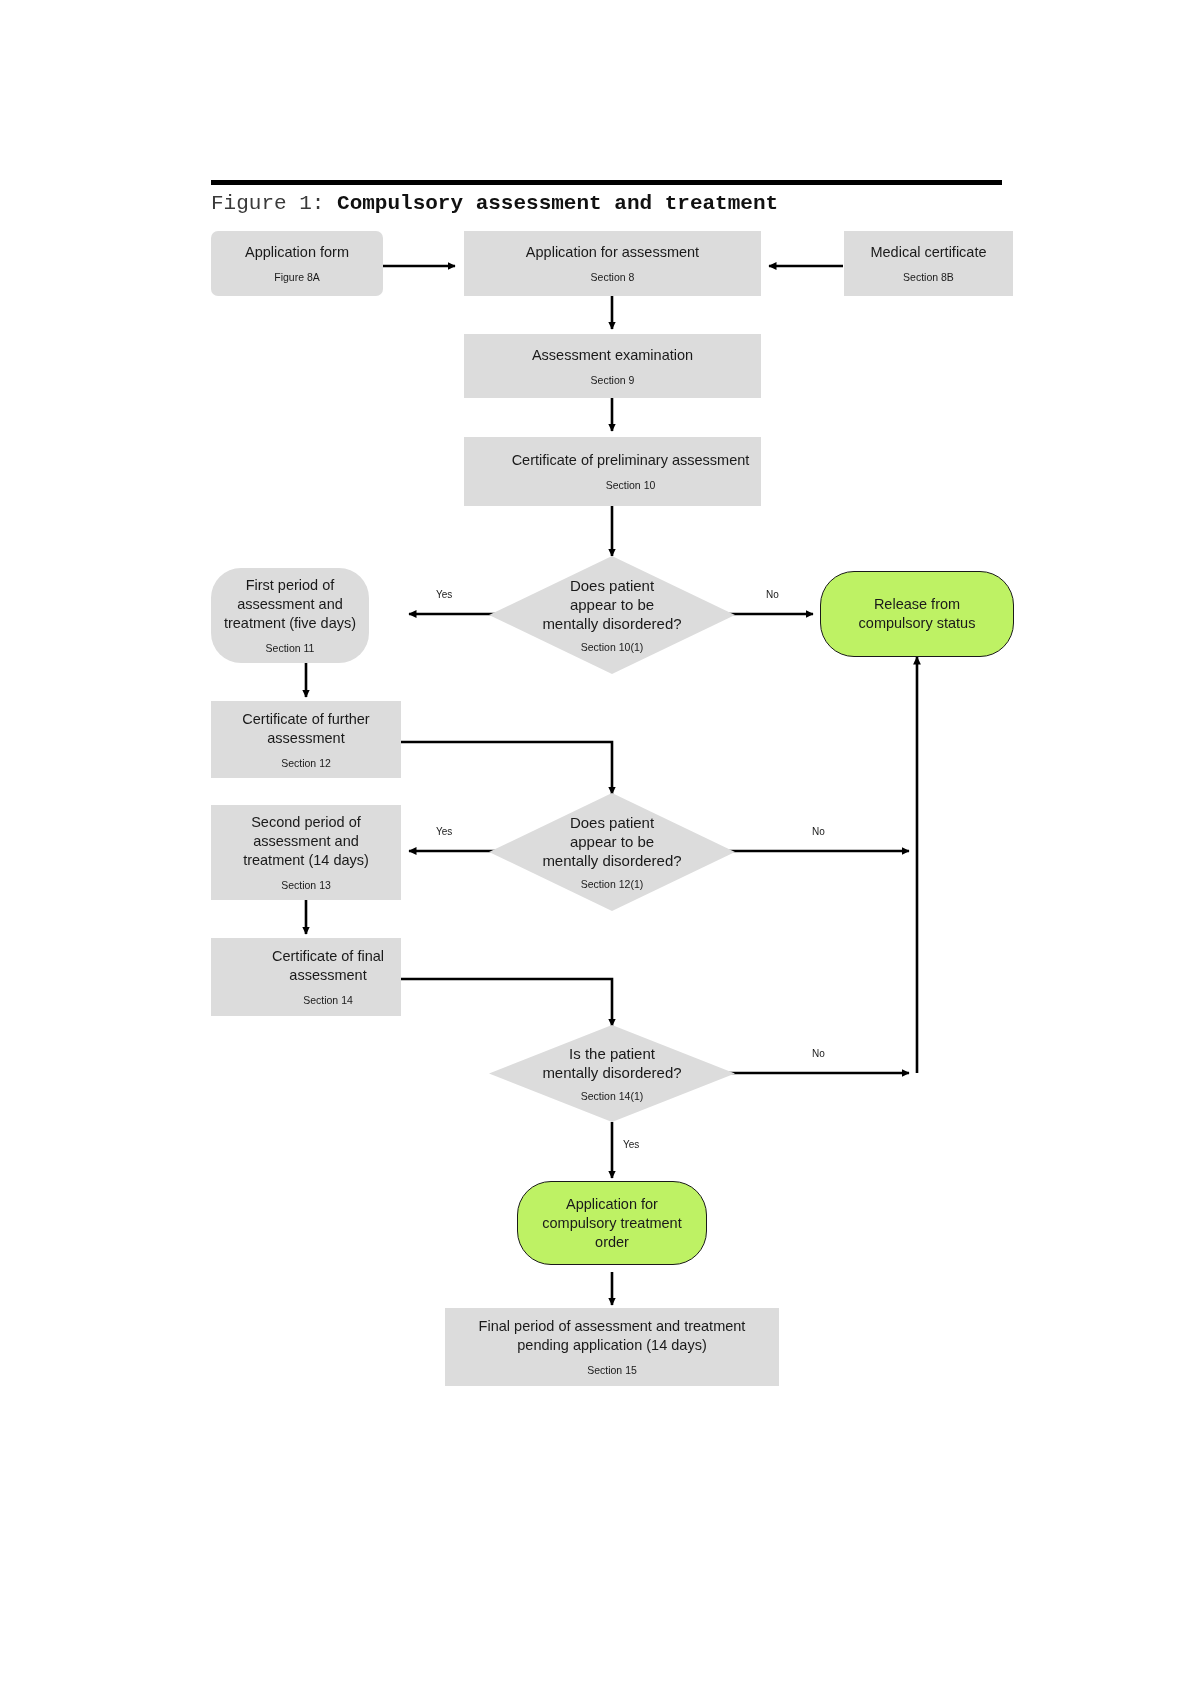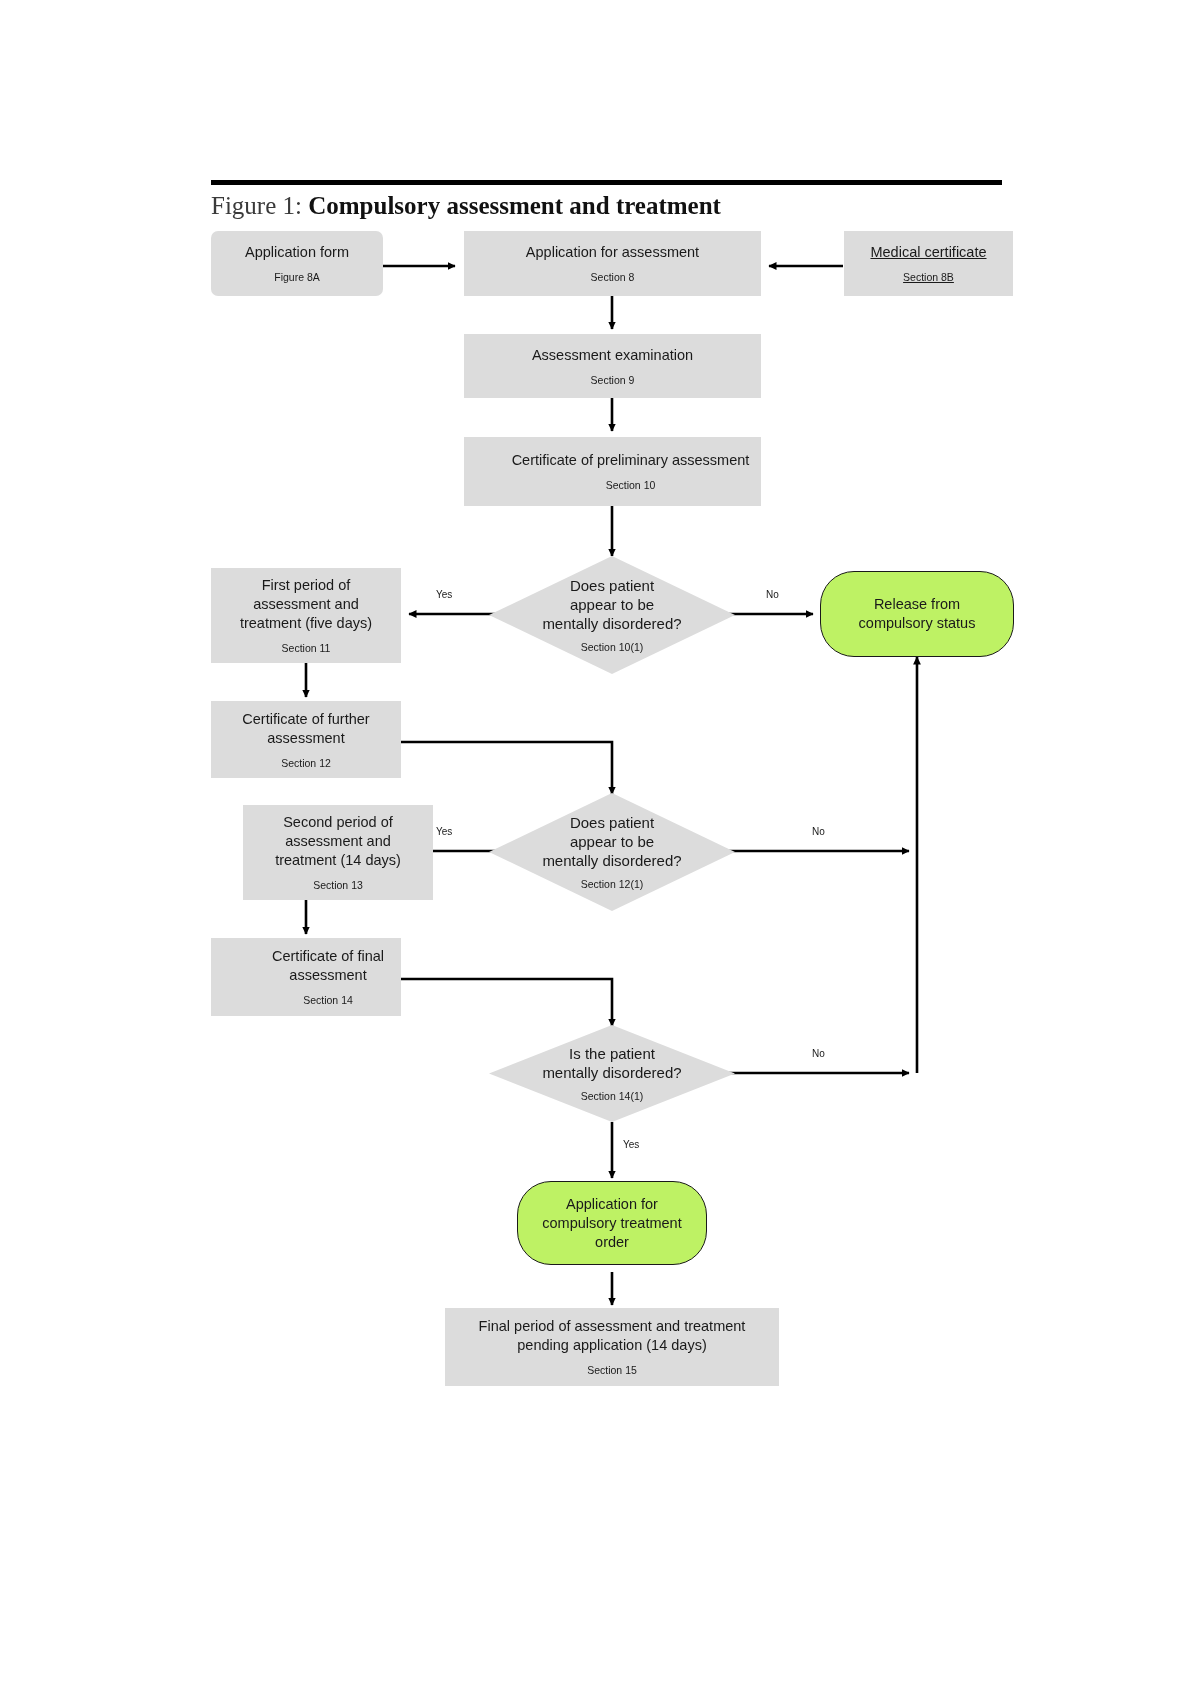--- a/index.html
+++ b/index.html
@@ -25,22 +25,22 @@
     left: 211px;
     top: 180px;
     width: 791px;
     height: 5px;
     background: #000000;
   }
   .fig-title {
     position: absolute;
     left: 211px;
     top: 192px;
-    font-family: Liberation Serif, serif;
-    font-size: 25px;
+    font-family: Liberation Mono, monospace;
+    font-size: 21px;
     color: #000000;
     white-space: nowrap;
     letter-spacing: 0px;
   }
   .fig-title .lbl {
     font-weight: normal;
     color: #3a3a3a;
   }
   .fig-title .ttl {
     font-weight: bold;
@@ -188,21 +188,21 @@
   <div class="node rect" style="left:211px; top:231px; width:172px; height:65px;border-radius:7px;">
     <div class="main">Application form</div>
     <div class="sect">Figure 8A</div>
   </div>
 
   <div class="node rect" style="left:464px; top:231px; width:297px; height:65px;">
     <div class="main">Application for assessment</div>
     <div class="sect">Section 8</div>
   </div>
 
-  <div class="node rect" style="left:844px; top:231px; width:169px; height:65px;text-decoration:underline;">
+  <div class="node rect" style="left:844px; top:231px; width:169px; height:65px;">
     <div class="main">Medical certificate</div>
     <div class="sect">Section 8B</div>
   </div>
 
   <div class="node rect" style="left:464px; top:334px; width:297px; height:64px;">
     <div class="main">Assessment examination</div>
     <div class="sect">Section 9</div>
   </div>
 
   <div class="node rect" style="left:464px; top:437px; width:297px; height:69px;padding-left:36px;">
@@ -215,21 +215,21 @@
       <polygon points="123,0 246,59 123,118 0,59" fill="#dcdcdc"></polygon>
     </svg>
     <div class="diamond-label">
       <div class="main">Does patient
 appear to be
 mentally disordered?</div>
       <div class="sect">Section 10(1)</div>
     </div>
   </div>
 
-  <div class="node rect" style="left:211px; top:568px; width:190px; height:95px;">
+  <div class="node rect" style="left:211px; top:568px; width:158px; height:95px;border-radius:30px;">
     <div class="main">First period of
 assessment and
 treatment (five days)</div>
     <div class="sect">Section 11</div>
   </div>
 
   <div class="node rounded" style="left:820px; top:571px; width:194px; height:86px;">
     <div class="main">Release from
 compulsory status</div>
   </div>
@@ -245,21 +245,21 @@
       <polygon points="123,0 246,59 123,118 0,59" fill="#dcdcdc"></polygon>
     </svg>
     <div class="diamond-label">
       <div class="main">Does patient
 appear to be
 mentally disordered?</div>
       <div class="sect">Section 12(1)</div>
     </div>
   </div>
 
-  <div class="node rect" style="left:211px; top:805px; width:190px; height:95px;margin-left:32px;">
+  <div class="node rect" style="left:211px; top:805px; width:190px; height:95px;">
     <div class="main">Second period of
 assessment and
 treatment (14 days)</div>
     <div class="sect">Section 13</div>
   </div>
 
   <div class="node rect" style="left:211px; top:938px; width:190px; height:78px;padding-left:44px;">
     <div class="main">Certificate of final
 assessment</div>
     <div class="sect">Section 14</div>

